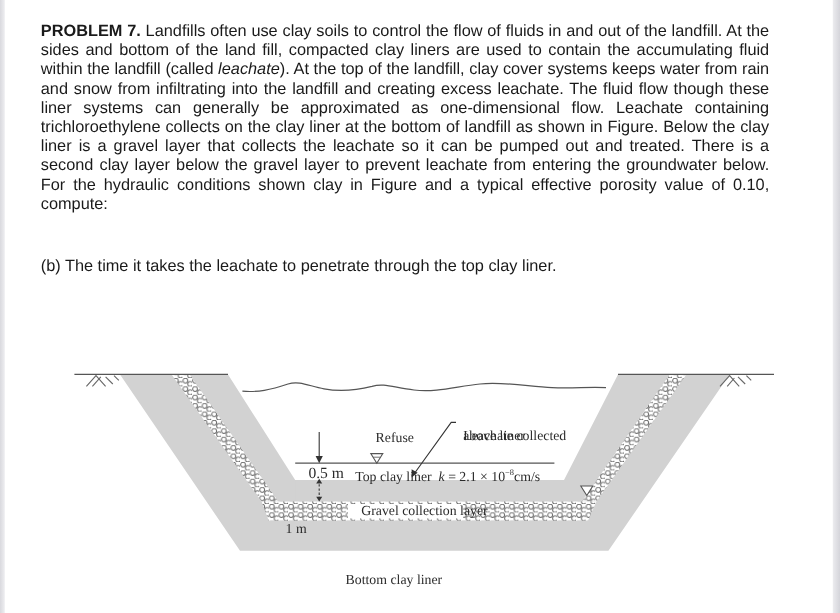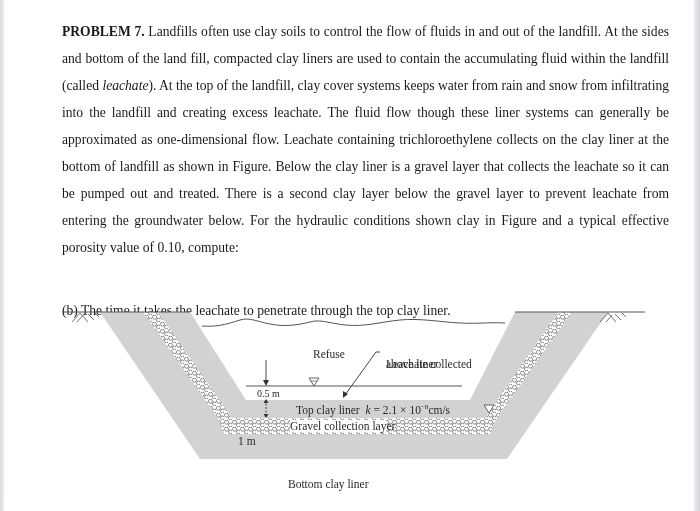--- a/index.html
+++ b/index.html
@@ -18,26 +18,25 @@
     .edge-left {
       position: absolute; left: 0; top: 0; width: 4px; height: 511px;
       background: linear-gradient(to right, #d9d9de, #eeeef1);
     }
     .edge-right {
       position: absolute; right: 0; top: 0; width: 6px; height: 511px;
       background: linear-gradient(to right, #ececef, #d4d4da);
     }
     .doc {
       position: absolute;
-      left: 62px;
+      left: 34px;
       top: 18px;
       width: 607px;
       font-size: 13.6px;
-      line-height: 27px;
-      font-family: Liberation Serif, serif;
+      line-height: 16px;
     }
     .para {
       margin: 0;
       text-align: justify;
       text-align-last: left;
     }
     .para b { font-weight: bold; }
     .para i { font-style: italic; }
     .gap { height: 18px; }
     .q { margin: 0; }
@@ -122,21 +121,21 @@
     <path d="M263,380 L266,386 L269,380 Z" fill="#333"></path>
 
     <line x1="266" y1="400" x2="266" y2="417" stroke="#333" stroke-width="0.9" stroke-dasharray="2,1.5"></line>
     <path d="M263.5,403 L266,399 L268.5,403 Z" fill="#333"></path>
     <path d="M263.5,414 L266,418 L268.5,414 Z" fill="#333"></path>
 
     <path d="M380,352 L376,352 L345,395" fill="none" stroke="#333" stroke-width="0.9"></path>
     <path d="M343,398 L343,391 L348,394 Z" fill="#333"></path>
   </svg>
 
-  <span class="fig-label" style="left:313px; top:53px;">Refuse</span>
+  <span class="fig-label" style="left:313px; top:64px;">Refuse</span>
   <span class="fig-label" style="left:386px; top:51px;margin-top:12px;">Leachate collected</span>
   <span class="fig-label" style="left:386px; top:63px;">above liner</span>
-  <span class="fig-label" style="left:257px; top:93px; font-size:10px;">0.5 m</span>
+  <span class="fig-label" style="left:257px; top:93px; font-size:13px;">0.5 m</span>
   <span class="fig-label" style="left:238px; top:124px;margin-top:16px;">1 m</span>
-  <span class="fig-label" style="left:296px; top:106px;"><span>Top clay liner</span>&nbsp;&nbsp;<i>k</i><span> = 2.1 × 10</span><sup style="font-size:7px;">−8</sup><span>cm/s</span></span>
-  <span class="fig-label" style="left:290px; top:125px;">Gravel collection layer</span>
+  <span class="fig-label" style="left:296px; top:93px;"><span>Top clay liner</span>&nbsp;&nbsp;<i>k</i><span> = 2.1 × 10</span><sup style="font-size:7px;">−8</sup><span>cm/s</span></span>
+  <span class="fig-label" style="left:301px; top:125px;">Gravel collection layer</span>
   <span class="fig-label" style="left:288px; top:146px;margin-top:37px;">Bottom clay liner</span>
 </div>
 
 </body></html>

